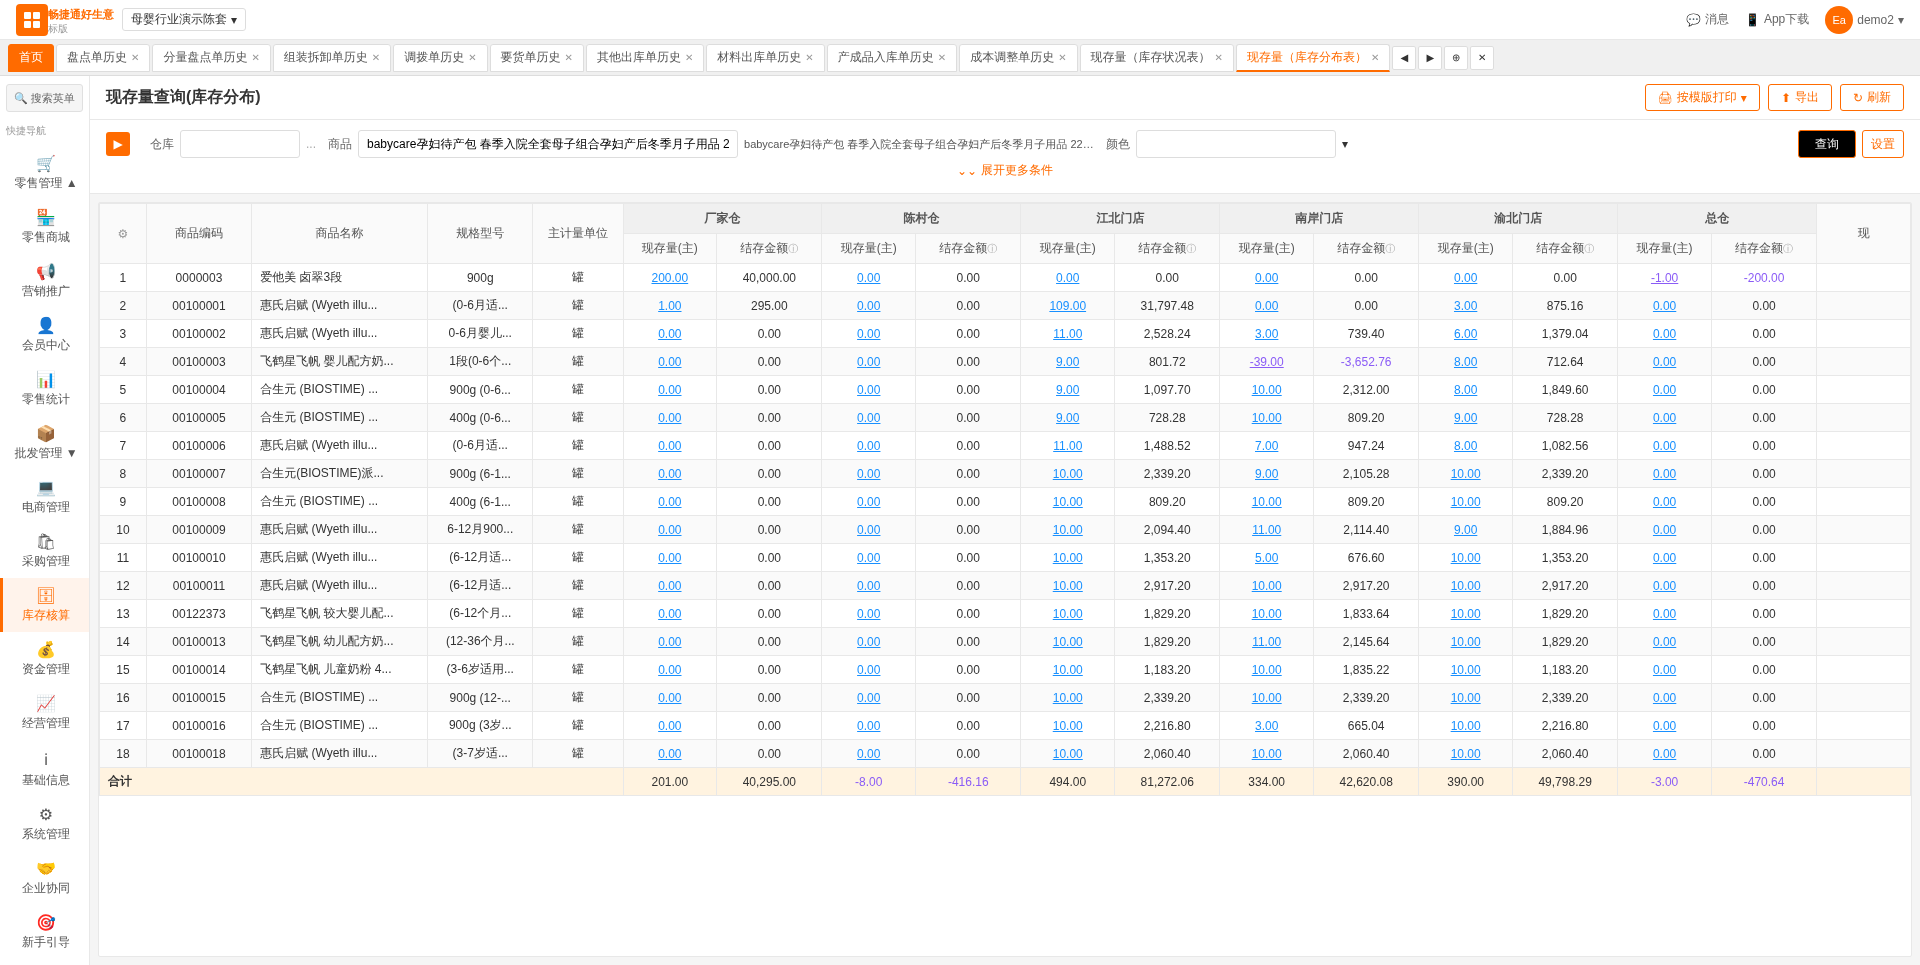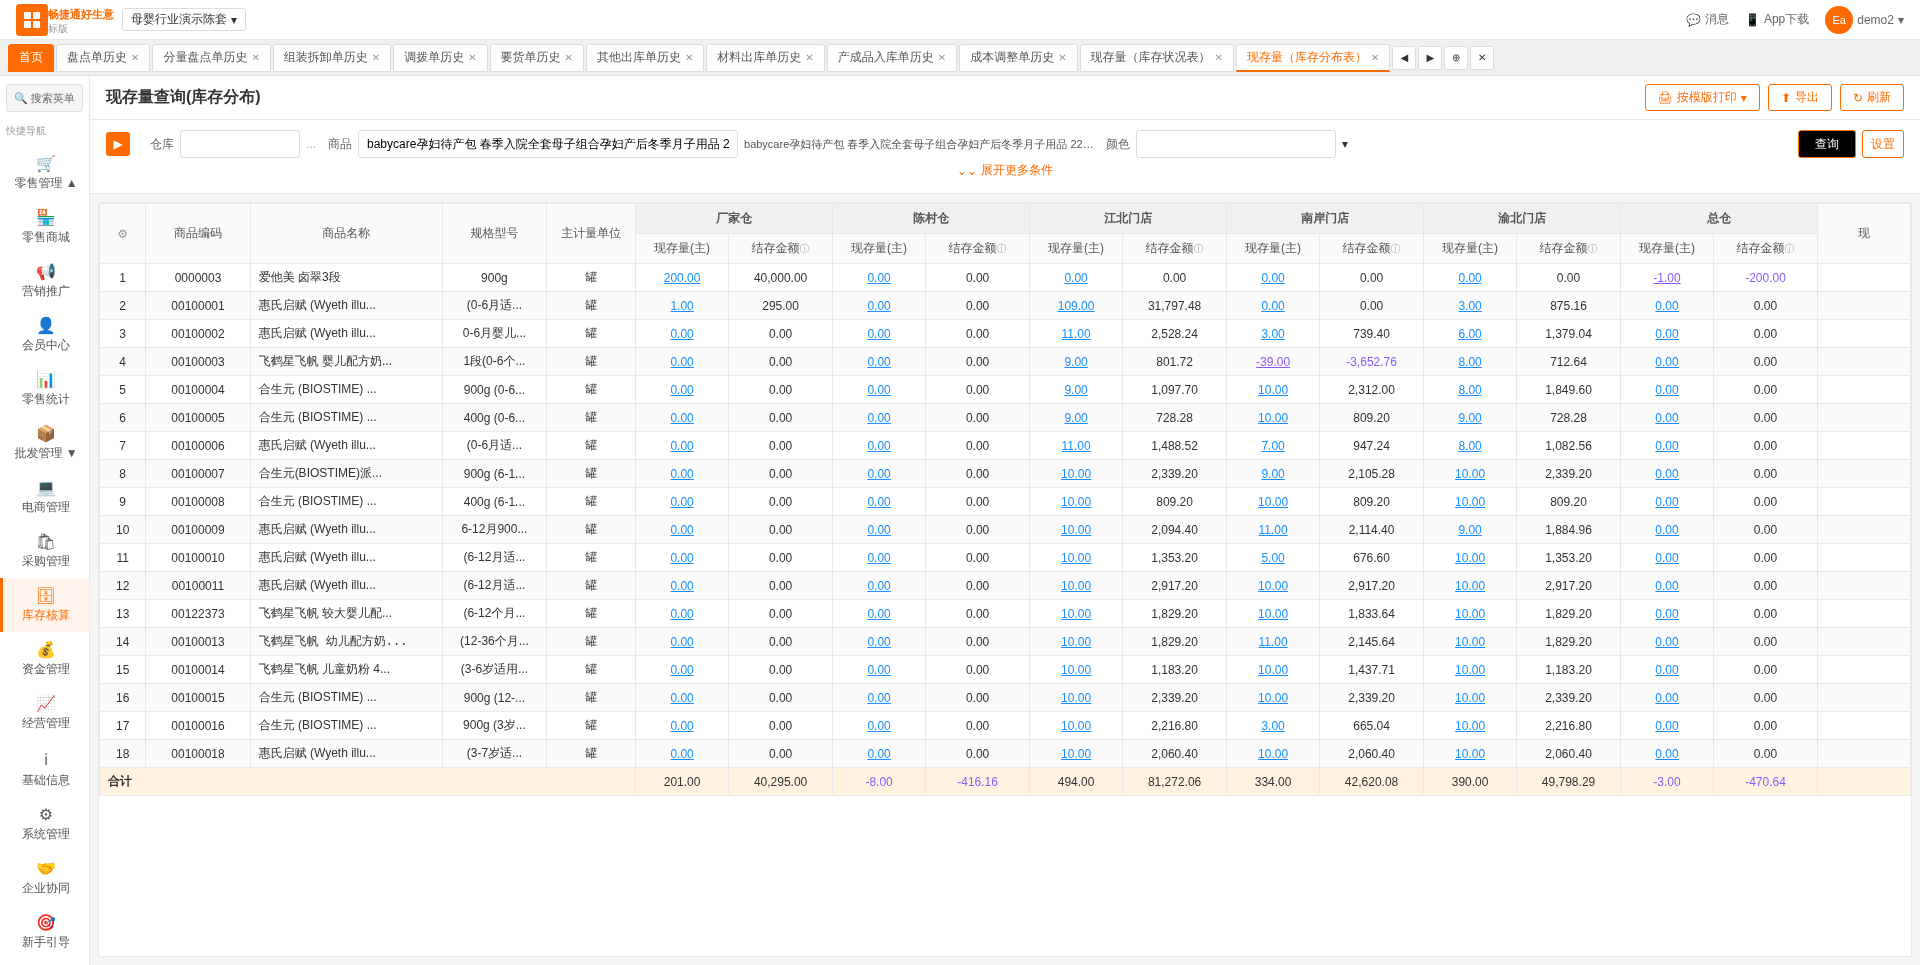--- a/index.html
+++ b/index.html
@@ -612,21 +612,21 @@
     <td class="">1,833.64</td>
     <td><span class="num-link">10.00</span></td>
     <td>1,829.20</td>
     <td class=""><span class="num-link ">0.00</span></td>
     <td class="">0.00</td>
     <td></td>
   </tr>
             <tr>
     <td class="sticky-col sticky-col-0">14</td>
     <td class="sticky-col sticky-col-1">00100013</td>
-    <td class="sticky-col sticky-col-2 col-name" style="text-align:left;font-family:Liberation Mono, monospace;">飞鹤星飞帆 幼儿配方奶...</td>
+    <td class="sticky-col sticky-col-2 col-name" style="text-align:left;">飞鹤星飞帆 幼儿配方奶...</td>
     <td class="sticky-col sticky-col-3">(12-36个月...</td>
     <td class="sticky-col sticky-col-4">罐</td>
     <td><span class="num-link">0.00</span></td>
     <td>0.00</td>
     <td><span class="num-link">0.00</span></td>
     <td>0.00</td>
     <td><span class="num-link">10.00</span></td>
     <td>1,829.20</td>
     <td class=""><span class="num-link ">11.00</span></td>
     <td class="">2,145.64</td>
@@ -642,21 +642,21 @@
     <td class="sticky-col sticky-col-2 col-name" style="text-align:left;">飞鹤星飞帆 儿童奶粉 4...</td>
     <td class="sticky-col sticky-col-3">(3-6岁适用...</td>
     <td class="sticky-col sticky-col-4">罐</td>
     <td><span class="num-link">0.00</span></td>
     <td>0.00</td>
     <td><span class="num-link">0.00</span></td>
     <td>0.00</td>
     <td><span class="num-link">10.00</span></td>
     <td>1,183.20</td>
     <td class=""><span class="num-link ">10.00</span></td>
-    <td class="">1,437.71</td>
+    <td class="">1,835.22</td>
     <td><span class="num-link">10.00</span></td>
     <td>1,183.20</td>
     <td class=""><span class="num-link ">0.00</span></td>
     <td class="">0.00</td>
     <td></td>
   </tr>
             <tr>
     <td class="sticky-col sticky-col-0">16</td>
     <td class="sticky-col sticky-col-1">00100015</td>
     <td class="sticky-col sticky-col-2 col-name" style="text-align:left;">合生元 (BIOSTIME) ...</td>

